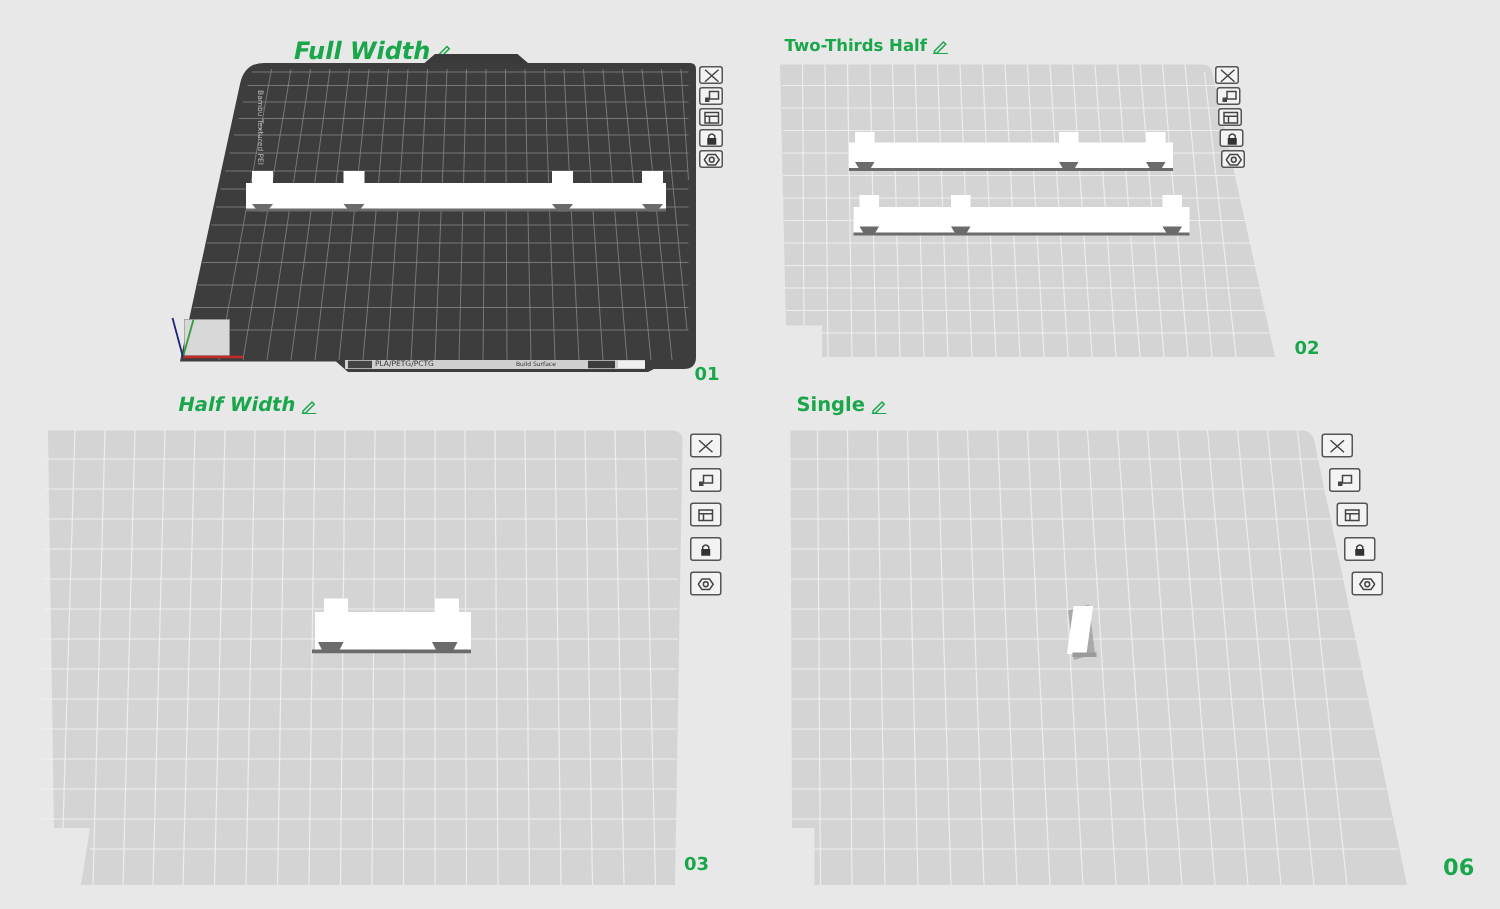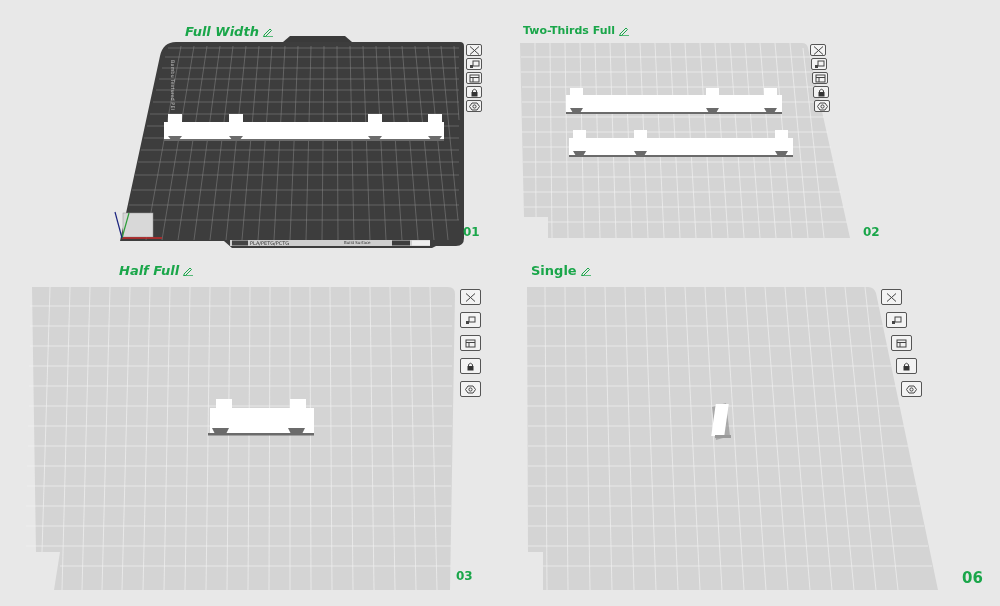--- a/index.html
+++ b/index.html
@@ -11,21 +11,21 @@
   .plate-num { position:absolute; color:#1aa64a; font-weight:bold; font-family:"DejaVu Sans", sans-serif; }
   .toolbar { position:absolute; display:flex; flex-direction:column; }
   .tool-btn { width:17px; height:14px; border:1.3px solid #555; border-radius:2px; background:#f3f3f3; display:flex; align-items:center; justify-content:center; box-sizing:border-box; cursor:pointer; }
   .tool-btn svg { width:11px; height:9px; }
   svg.plate { position:absolute; left:0; top:0; overflow:visible; }
 </style>
 </head>
 <body>
 
 <div class="panel" style="left:0;top:0;width:500px;height:260px;">
-  <div class="title" style="left:185px;top:24px;font-size:13px;">
+  <div class="title" style="left:196px;top:24px;font-size:16px;">
     <span>Full Width</span>
     <svg class="edit-icon" viewBox="0 0 10 10">
         <path d="M1 8 L7 2 L8.5 3.5 L2.5 9.5 L1 9.5 Z" fill="none" stroke="#1aa64a" stroke-width="1"></path>
         <line x1="0" y1="9.8" x2="10" y2="9.8" stroke="#1aa64a" stroke-width="1"></line>
       </svg>
   </div>
   <svg class="plate" width="500" height="260" viewBox="0 0 500 260">
 
     <path d="M283 42 L290 36 L345 36 L352 42 Z" fill="#3a3a3a"></path>
 
@@ -125,26 +125,26 @@
           <rect x="2.5" y="4" width="6" height="4.5" fill="#333"></rect>
         </svg>
       </div>
     <div class="tool-btn" style="width:16px;height:12px;">
         <svg viewBox="0 0 11 9">
           <path d="M3 1 L8 1 L10.5 4.5 L8 8 L3 8 L0.5 4.5 Z" fill="none" stroke="#444"></path>
           <circle cx="5.5" cy="4.5" r="1.6" fill="none" stroke="#444"></circle>
         </svg>
       </div>
   </div>
-  <div class="plate-num" style="left:463px;top:225px;font-size:12px;">01</div>
+  <div class="plate-num" style="left:463px;top:242px;font-size:12px;">01</div>
 </div>
 
 <div class="panel" style="left:500px;top:0;width:500px;height:260px;">
   <div class="title upright" style="left:23px;top:24px;font-size:11px;">
-    <span>Two-Thirds Full</span>
+    <span>Two-Thirds Half</span>
     <svg class="edit-icon" viewBox="0 0 10 10">
         <path d="M1 8 L7 2 L8.5 3.5 L2.5 9.5 L1 9.5 Z" fill="none" stroke="#1aa64a" stroke-width="1"></path>
         <line x1="0" y1="9.8" x2="10" y2="9.8" stroke="#1aa64a" stroke-width="1"></line>
       </svg>
   </div>
   <svg class="plate" width="500" height="260" viewBox="0 0 500 260">
     <path d="M20 43 L302 43 Q307 43 308 48 L350 238 L48 238 L48 217 L24 217 Z" fill="#d4d4d4"></path>
     <g stroke="#f0f0f0" stroke-width="0.8" opacity="0.9">
       <line x1="21" y1="57" x2="311" y2="57"></line>
         <line x1="21" y1="72" x2="314" y2="72"></line>
@@ -231,21 +231,21 @@
           <path d="M3 1 L8 1 L10.5 4.5 L8 8 L3 8 L0.5 4.5 Z" fill="none" stroke="#444"></path>
           <circle cx="5.5" cy="4.5" r="1.6" fill="none" stroke="#444"></circle>
         </svg>
       </div>
   </div>
   <div class="plate-num" style="left:363px;top:225px;font-size:12px;">02</div>
 </div>
 
 <div class="panel" style="left:0;top:260px;width:500px;height:346px;">
   <div class="title" style="left:119px;top:3px;font-size:13px;">
-    <span>Half Full</span>
+    <span>Half Width</span>
     <svg class="edit-icon" viewBox="0 0 10 10">
         <path d="M1 8 L7 2 L8.5 3.5 L2.5 9.5 L1 9.5 Z" fill="none" stroke="#1aa64a" stroke-width="1"></path>
         <line x1="0" y1="9.8" x2="10" y2="9.8" stroke="#1aa64a" stroke-width="1"></line>
       </svg>
   </div>
   <svg class="plate" width="500" height="346" viewBox="0 0 500 346">
     <path d="M32 27 L448 27 Q455 27 455 34 L450 330 L54 330 L60 292 L36 292 Z" fill="#d4d4d4"></path>
     <g stroke="#f0f0f0" stroke-width="0.8" opacity="0.9">
       <line x1="30" y1="46" x2="452" y2="46"></line>
         <line x1="30" y1="66" x2="452" y2="66"></line>

